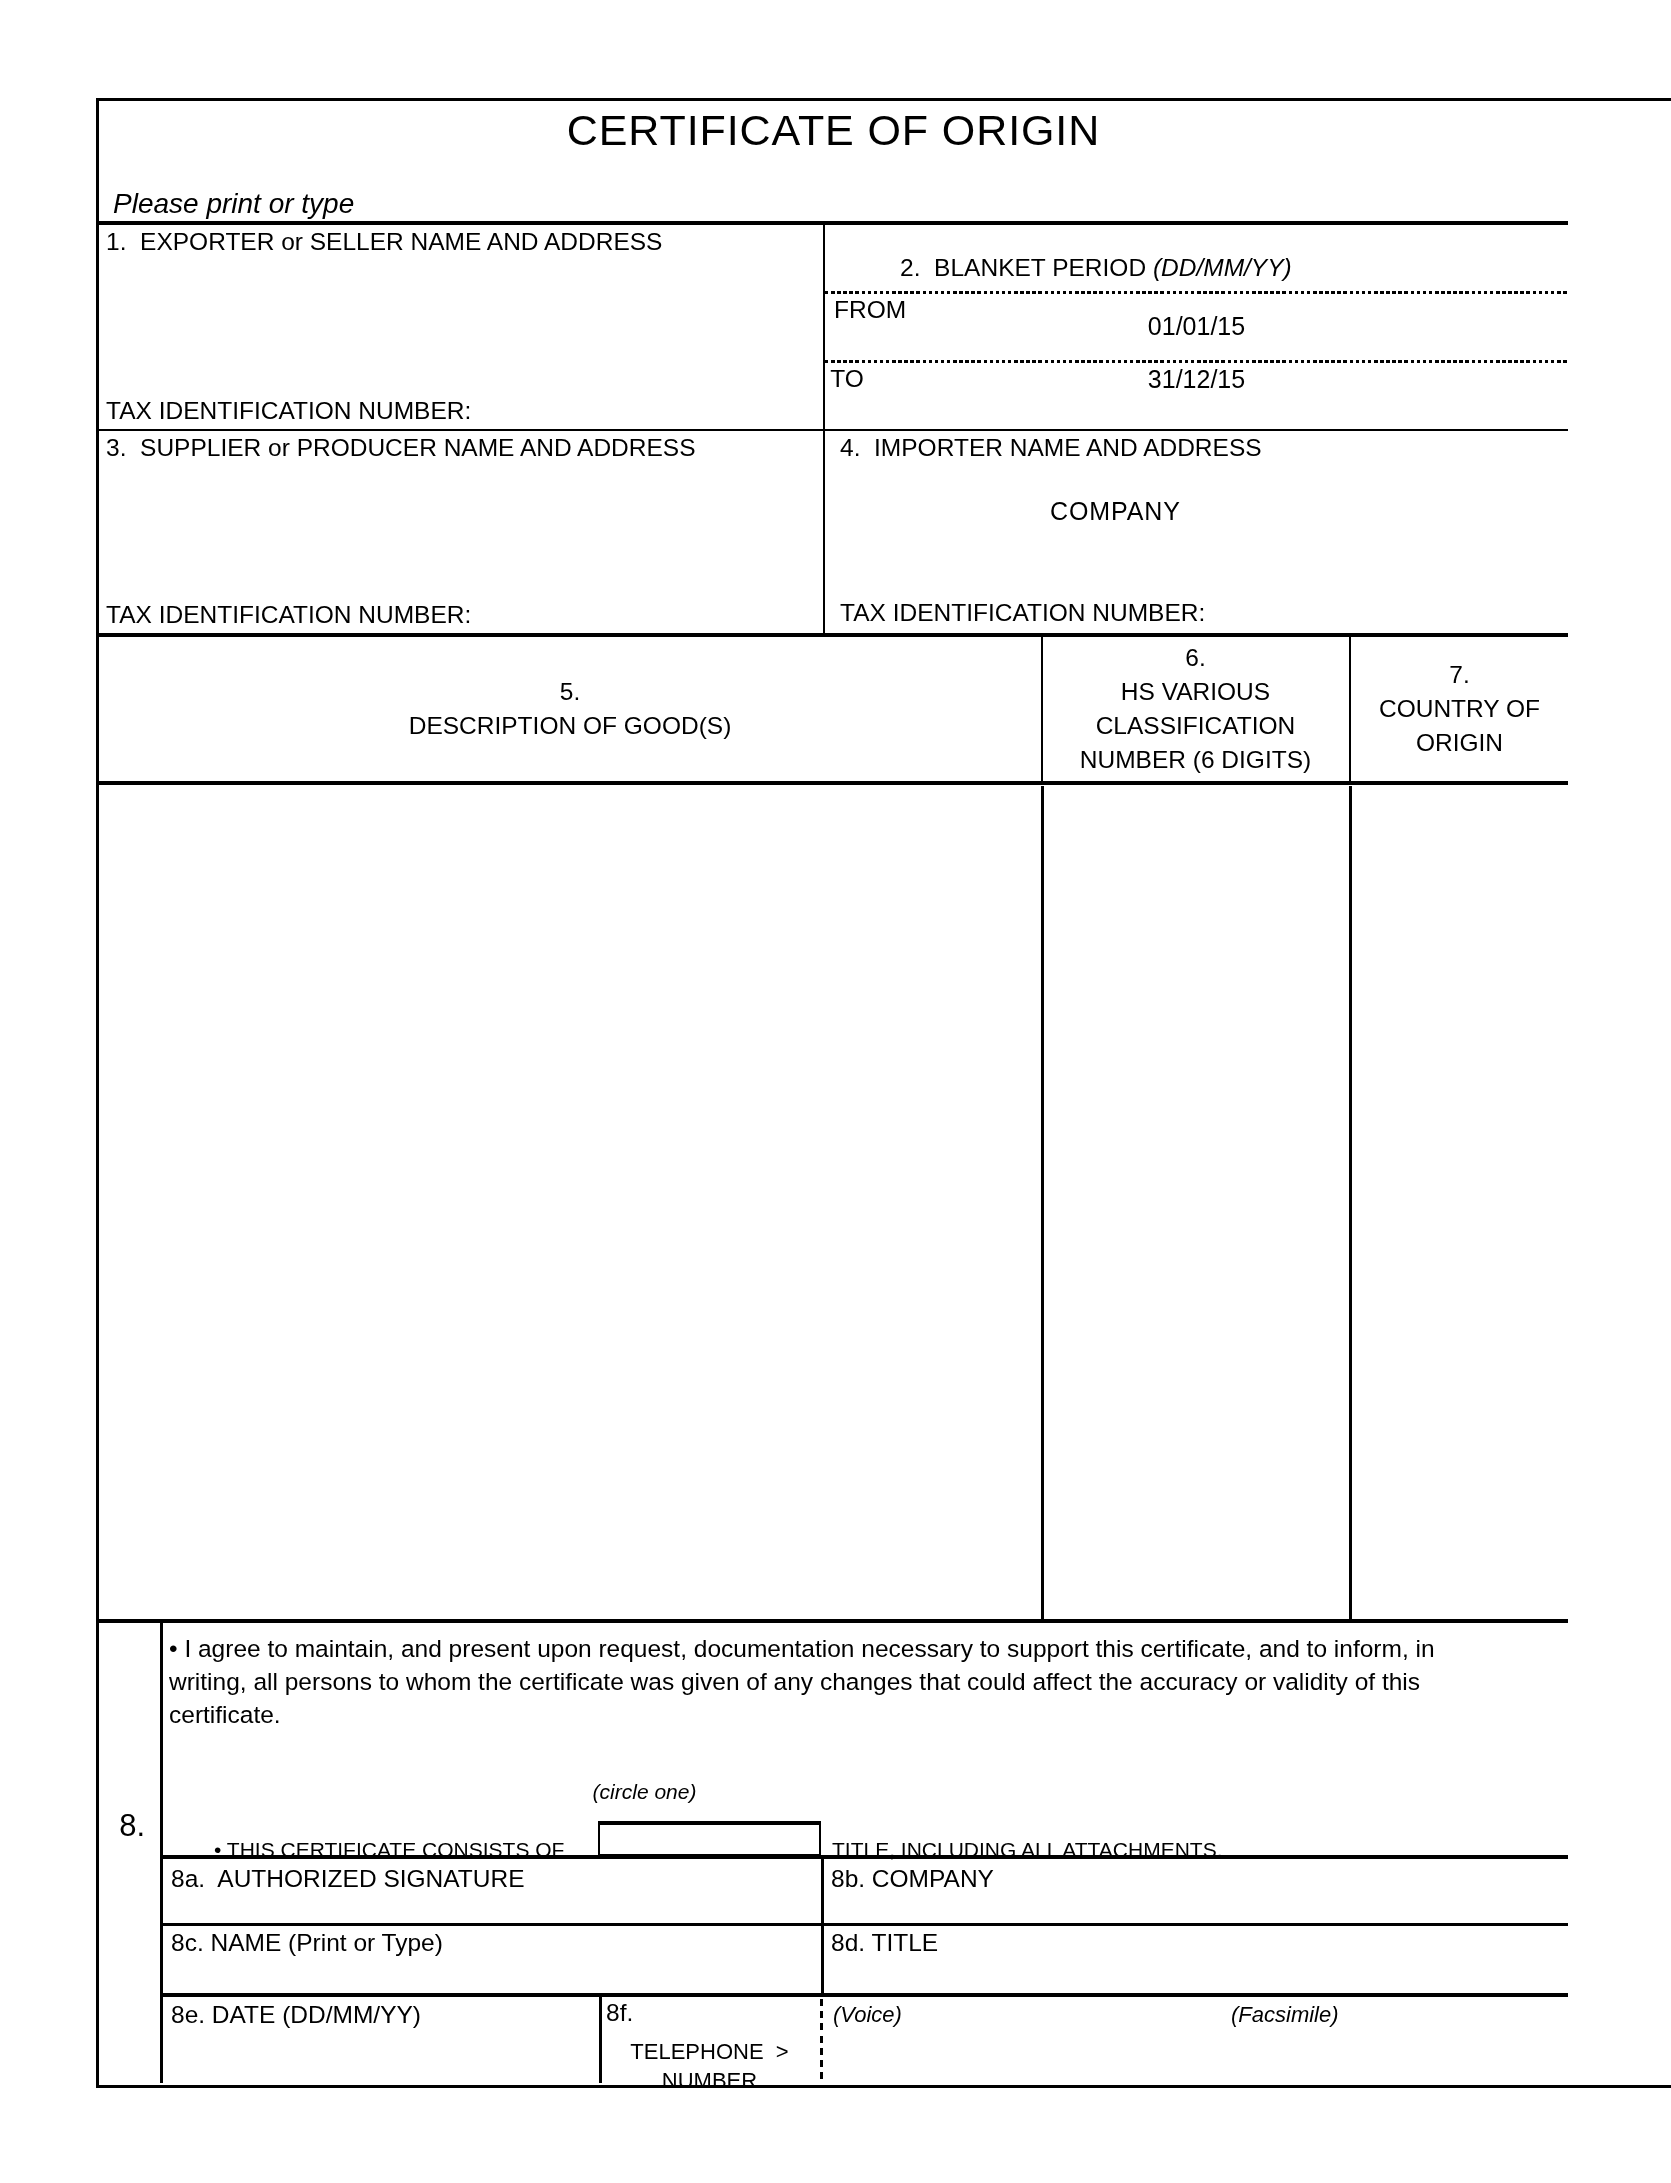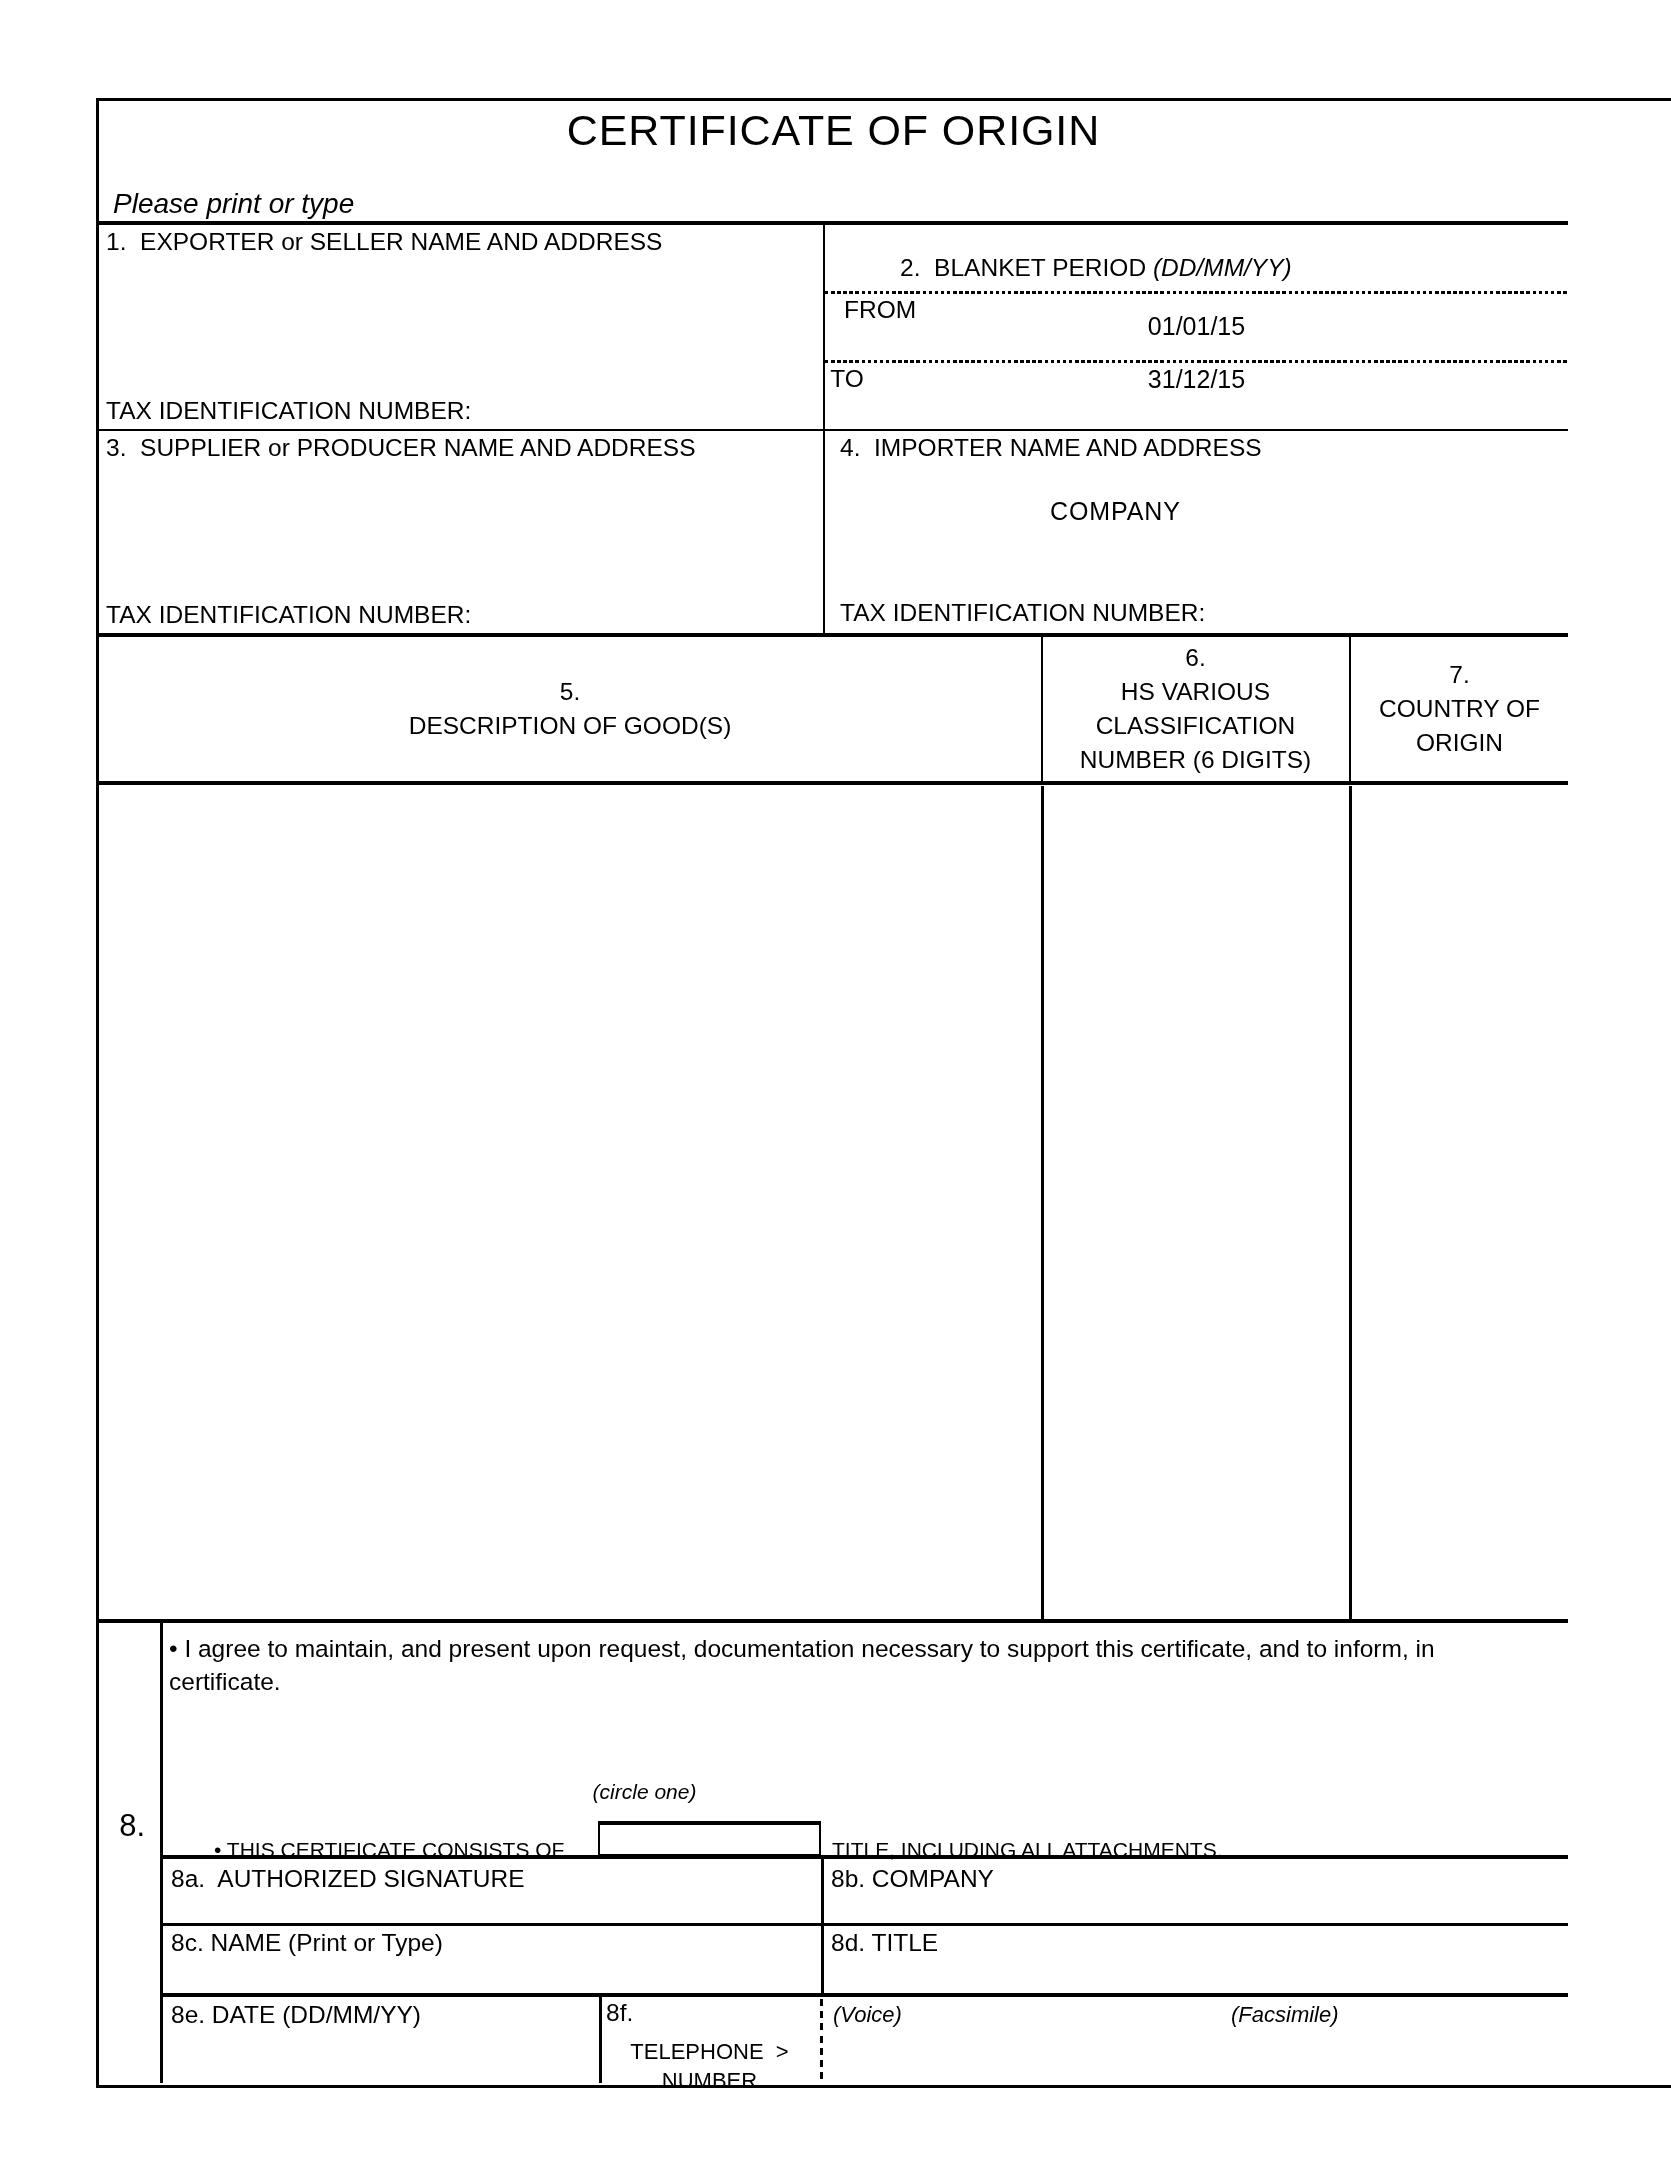--- a/index.html
+++ b/index.html
@@ -43,21 +43,21 @@
         <div class="abs field-area" style="left:7px;top:35px;width:707px;height:127px;"></div>
         <div class="abs lbl" style="left:7px;bottom:5.2px;">TAX IDENTIFICATION NUMBER:</div>
         <div class="abs field-area" style="left:349px;bottom:5.2px;width:367px;height:26px;"></div>
       </div>
 
       <div class="abs" style="left:726px;top:0;width:743px;height:204px;">
         <div class="abs lbl" style="left:7px;top:4.4px;">
           <span>2.  BLANKET PERIOD </span><span class="italic">(DD/MM/YY)</span>
         </div>
         <div class="abs dotline" style="left:0;top:66px;width:743px;"></div>
-        <div class="abs lbl" style="left:19px;top:72px;">FROM</div>
+        <div class="abs lbl" style="left:9px;top:72px;">FROM</div>
         <div class="abs val center" style="left:0;top:87px;width:743px;">01/01/15</div>
         <div class="abs dotline" style="left:0;top:135px;width:743px;"></div>
         <div class="abs lbl" style="left:5.2px;top:141px;">TO</div>
         <div class="abs val center" style="left:0;top:140px;width:743px;">31/12/15</div>
       </div>
     </div>
 
     <div class="sec" style="top:330px;height:206px;border-bottom:4.4px solid #000;">
 
       <div class="abs" style="left:0;top:0;width:726px;height:202px;border-right:2.6px solid #000;box-sizing:border-box;">
@@ -100,20 +100,21 @@
       <div class="abs vline" style="left:1250px;top:0;width:2.6px;height:833px;"></div>
       <div class="abs field-area" style="left:1252px;top:0;width:217px;height:833px;"></div>
     </div>
 
     <div class="sec" style="top:1518px;height:465px;border-top:4.4px solid #000;">
       <div class="abs vline" style="left:61px;top:0;width:2.6px;height:460px;"></div>
       <div class="abs center" style="left:8.7px;top:185px;width:49px;font-size:31px;">8.</div>
 
       <div class="abs" style="left:70px;top:8.7px;width:1363px;font-size:24.5px;line-height:33px;">
         <div>• I agree to maintain, and present upon request, documentation necessary to support this certificate, and to inform, in</div>
+        <div>writing, all persons to whom the certificate was given of any changes that could affect the accuracy or validity of this</div>
         <div>certificate.</div>
       </div>
 
       <div class="abs italic center" style="left:454px;top:157px;width:183px;font-size:21px;">(circle one)</div>
 
       <div class="abs small" style="left:115px;top:215px;">• THIS CERTIFICATE CONSISTS OF</div>
       <div class="abs" style="left:499px;top:198px;width:223px;height:35px;border:2.6px solid #000;border-top:4.4px solid #000;box-sizing:border-box;background:#fff;">
         <span class="small"></span>
       </div>
       <div class="abs small" style="left:733px;top:215px;">TITLE, INCLUDING ALL ATTACHMENTS.</div>

